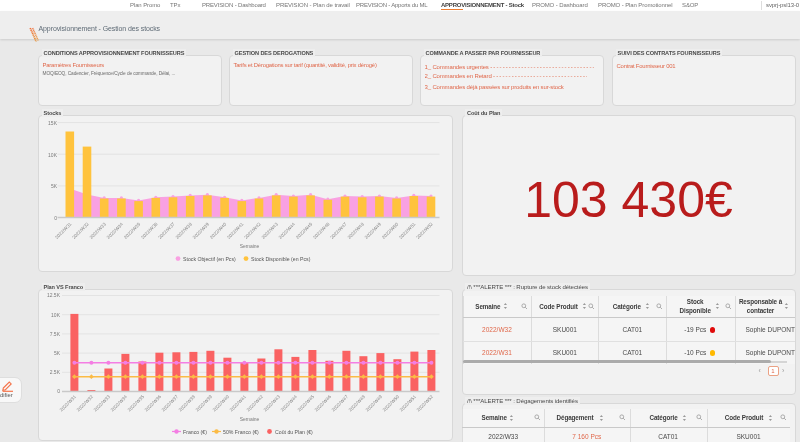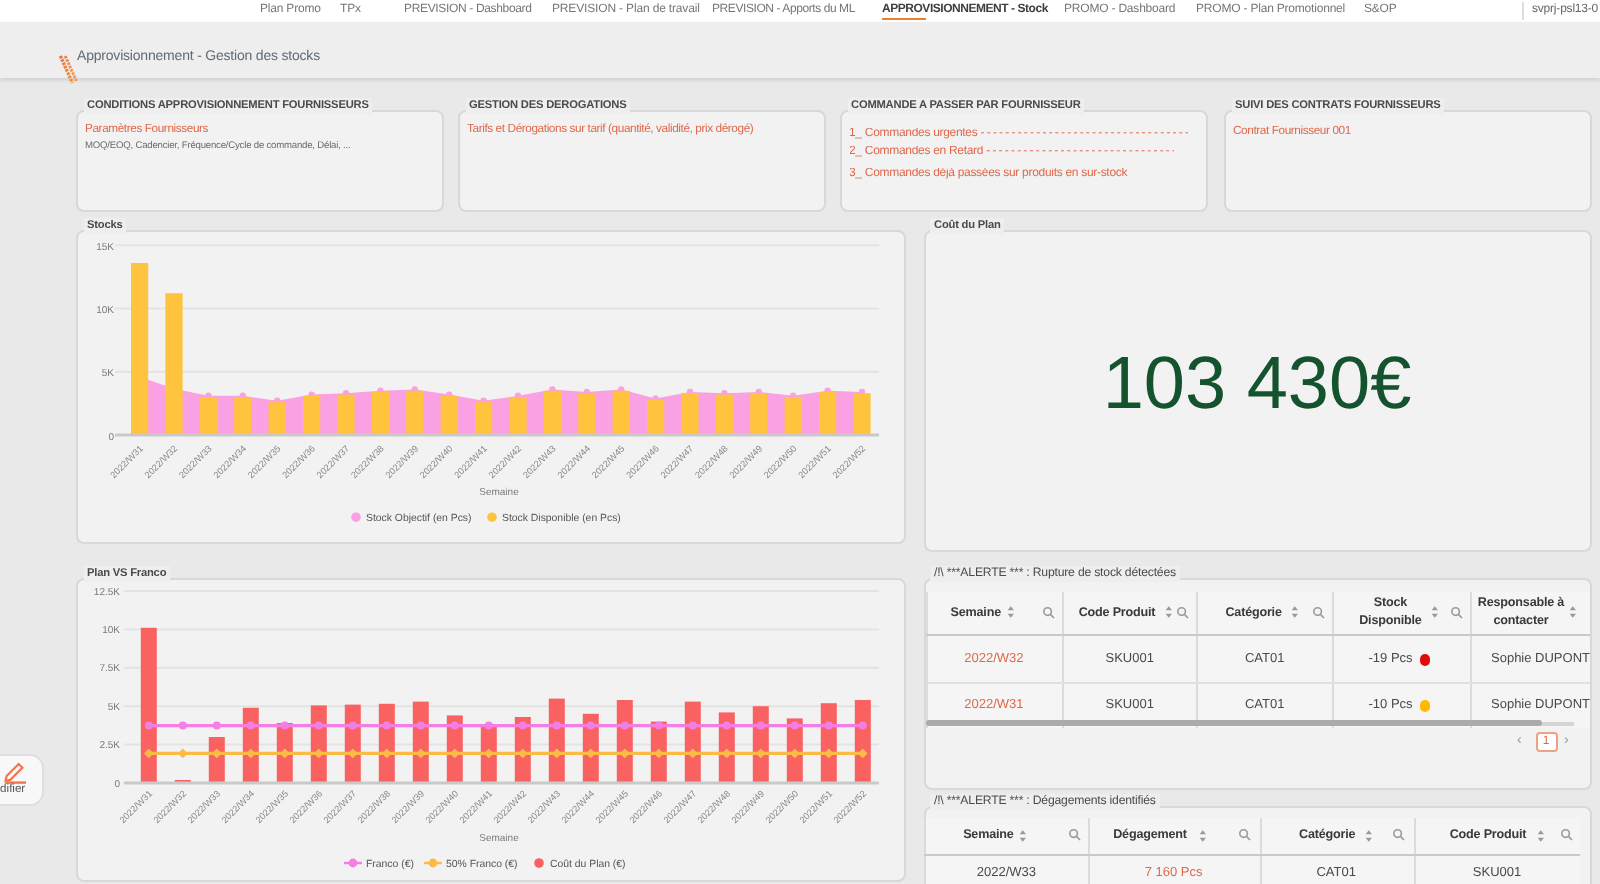--- a/index.html
+++ b/index.html
@@ -57,21 +57,21 @@
 <div class="abs orange" style="left:424.5px;top:84.3px;font-size:6px;letter-spacing:-0.15px;white-space:nowrap;width:176px;overflow:hidden;">3_ Commandes déjà passées sur produits en sur-stock</div>
 
 <div class="card" style="left:612px;top:54.5px;width:184px;height:51px;"></div>
 <div class="cardtitle" style="left:615.5px;top:49.0px;font-size:5.6px;font-weight:bold;">SUIVI DES CONTRATS FOURNISSEURS</div>
 <div class="abs orange" style="left:616.5px;top:62.5px;font-size:5.9px;letter-spacing:-0.2px;">Contrat Fournisseur 001</div>
 
 <div class="card" style="left:38px;top:114.5px;width:415px;height:157.5px;"></div>
 <div class="cardtitle" style="left:41.5px;top:109.0px;font-size:5.6px;font-weight:bold;">Stocks</div>
 <div class="card" style="left:461.5px;top:114.5px;width:334.5px;height:161.5px;"></div>
 <div class="cardtitle" style="left:465.0px;top:109.0px;font-size:5.6px;font-weight:bold;">Coût du Plan</div>
-<div class="abs" style="left:461.5px;top:171px;width:334px;text-align:center;font-size:37px;color:#14532d;letter-spacing:0px;">103&nbsp;430€</div>
+<div class="abs" style="left:461.5px;top:171px;width:334px;text-align:center;font-size:50px;color:#b91c1c;letter-spacing:0px;">103&nbsp;430€</div>
 
 <div class="card" style="left:38px;top:288.5px;width:415px;height:152px;"></div>
 <div class="cardtitle" style="left:41.5px;top:283.0px;font-size:5.6px;font-weight:bold;">Plan VS Franco</div>
 <div class="card" style="left:461.5px;top:288.5px;width:334.5px;height:106.5px;"></div>
 <div class="cardtitle" style="left:465.0px;top:283.0px;font-size:6.1px;font-weight:normal;">/!\ ***ALERTE *** : Rupture de stock détectées</div>
 <div class="card" style="left:461.5px;top:402.5px;width:334.5px;height:45px;"></div>
 <div class="cardtitle" style="left:465.0px;top:397.0px;font-size:6.1px;font-weight:normal;">/!\ ***ALERTE *** : Dégagements identifiés</div>
 
 <svg width="800" height="442" viewBox="0 0 800 442" style="position:absolute;left:0;top:0;" font-family="Liberation Sans, sans-serif">
 <line x1="57.5" y1="122.6" x2="439.5" y2="122.6" stroke="#e3e3e3" stroke-width="1"></line>

